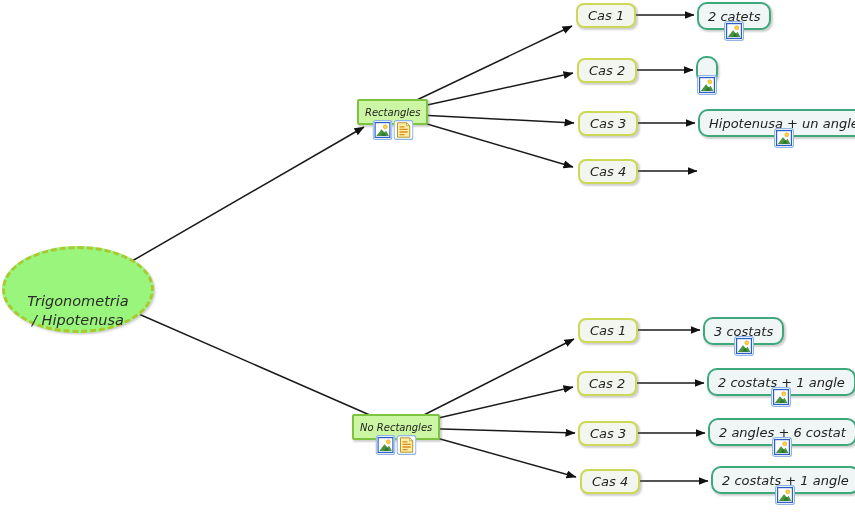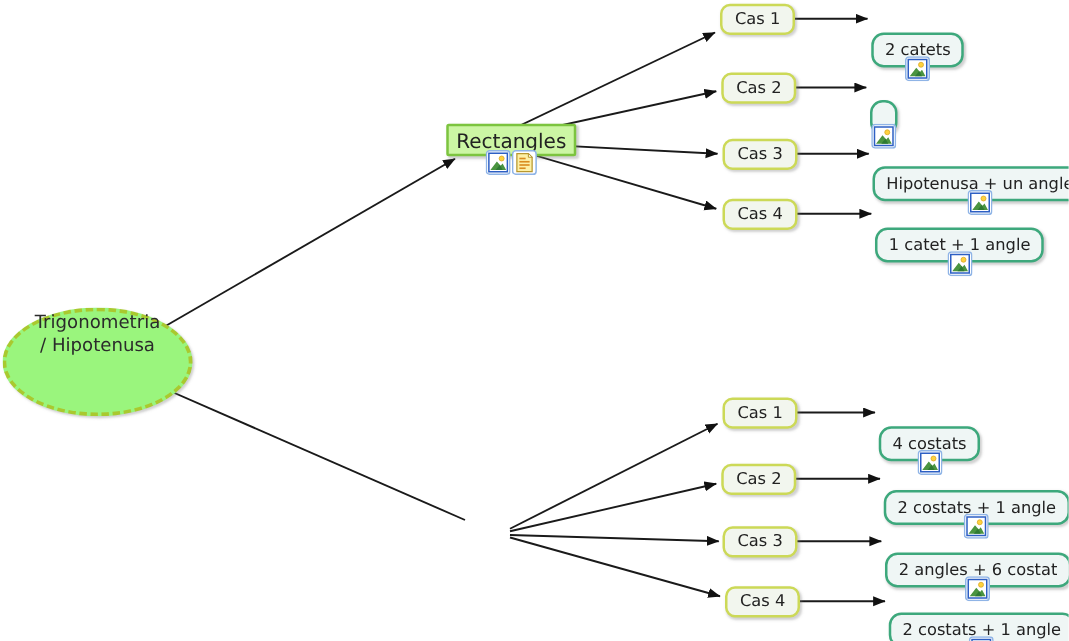--- a/index.html
+++ b/index.html
@@ -3,40 +3,41 @@
 <meta charset="utf-8">
 <style>
   html,body{margin:0;padding:0;background:#ffffff;}
   .canvas{
     position:relative;width:855px;height:513px;background:#ffffff;overflow:hidden;
     font-family:"DejaVu Sans","Liberation Sans",sans-serif;color:#1f1f1f;
   }
   .wires{position:absolute;left:0;top:0;z-index:1;}
   .node{
     position:absolute;z-index:2;box-sizing:border-box;white-space:nowrap;
-    display:flex;align-items:center;justify-content:flex-start;
+    display:flex;align-items:center;justify-content:flex-end;
     box-shadow:1.5px 1.5px 2px rgba(120,120,120,0.35);
+    font-style:italic;
   }
   .center-ellipse{
     left:2px;top:246px;width:152px;height:87px;border-radius:50%;
     background:#9af57d;border:3px dashed #a9c92f;
     flex-direction:column;font-size:14.5px;line-height:19px;color:#2b2b2b;
     text-align:center;
   }
   .topic{
     background:#ccf6a4;border:2px solid #7cc43f;border-radius:2px;
-    font-size:16px;padding:1px 6px;height:26px;color:#222;
+    font-size:10px;padding:1px 6px;height:26px;color:#222;
   }
   .cas{
     background:#f2f6ee;border:2px solid #ccd957;border-radius:8px;
     font-size:13px;padding:1px 10px;height:25px;color:#222;
   }
   .leaf{
     background:#eff6f5;border:2px solid #3da87c;border-radius:10px;
-    font-size:13px;padding:1px 9px;height:28px;color:#222;margin-top:24px;
+    font-size:13px;padding:1px 9px;height:28px;color:#222;
   }
   .icon-strip{
     position:absolute;left:50%;transform:translateX(-50%);
     display:flex;gap:1px;z-index:3;
   }
   .topic .icon-strip{top:calc(100% - 3px);}
   .leaf .icon-strip{top:calc(100% - 7px);}
   .mini{width:20px;height:20px;display:block;}
   .defs{position:absolute;width:0;height:0;overflow:hidden;}
 </style>
@@ -111,20 +112,35 @@
           </svg>
         </span>
       <span>
           <svg class="mini">
             <use href="#ic-note"></use>
           </svg>
         </span>
     </span>
   </div>
 
+  <div class="node topic" style="left:352px;top:414px;">
+    <span>No Rectangles</span>
+    <span class="icon-strip">
+      <span>
+          <svg class="mini">
+            <use href="#ic-img"></use>
+          </svg>
+        </span>
+      <span>
+          <svg class="mini">
+            <use href="#ic-note"></use>
+          </svg>
+        </span>
+    </span>
+  </div>
 
   <div class="node cas" style="left:576px;top:3px;">
       <span>Cas 1</span>
     </div>
   <div class="node cas" style="left:577px;top:58px;">
       <span>Cas 2</span>
     </div>
   <div class="node cas" style="left:578px;top:111px;">
       <span>Cas 3</span>
     </div>
@@ -154,46 +170,36 @@
   <div class="node leaf" style="left:698px;top:109px;">
     <span>Hipotenusa + un angle</span>
     <span class="icon-strip">
         <span>
           <svg class="mini">
             <use href="#ic-img"></use>
           </svg>
         </span>
       </span>
   </div>
-  <div class="node leaf" style="left:700px;top:158px;">
-    <span>1 catet + 1 angle</span>
-    <span class="icon-strip">
-        <span>
-          <svg class="mini">
-            <use href="#ic-img"></use>
-          </svg>
-        </span>
-      </span>
-  </div>
 
   <div class="node cas" style="left:578px;top:318px;">
       <span>Cas 1</span>
     </div>
   <div class="node cas" style="left:577px;top:371px;">
       <span>Cas 2</span>
     </div>
   <div class="node cas" style="left:578px;top:421px;">
       <span>Cas 3</span>
     </div>
   <div class="node cas" style="left:580px;top:469px;">
       <span>Cas 4</span>
     </div>
 
   <div class="node leaf" style="left:703px;top:317px;">
-    <span>4 costats</span>
+    <span>3 costats</span>
     <span class="icon-strip">
         <span>
           <svg class="mini">
             <use href="#ic-img"></use>
           </svg>
         </span>
       </span>
   </div>
   <div class="node leaf" style="left:707px;top:368px;">
     <span>2 costats + 1 angle</span>

